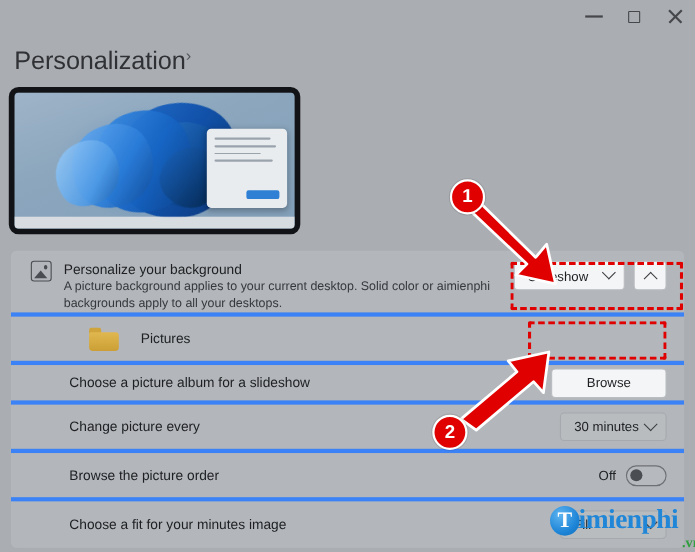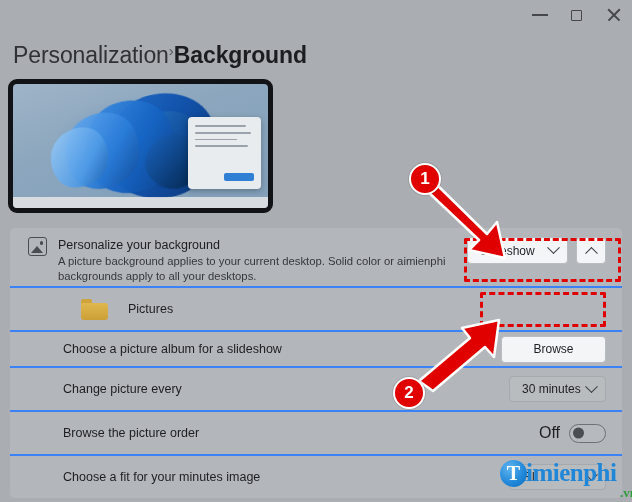--- a/index.html
+++ b/index.html
@@ -119,21 +119,21 @@
     position: absolute; left: 10px; top: 228px;
     width: 612px;
     background: #b3b6ba;
     border-radius: 5px;
     overflow: hidden;
   }
   .row {
     position: relative;
     display: flex; align-items: center;
     padding: 0 16px 0 14px;
-    border-bottom: 2px solid #3b82f6;
+    border-bottom: 4px solid #3b82f6;
     background: #b3b6ba;
   }
   .row:last-child { border-bottom: none; }
 
   .row-personalize { height: 60px; align-items: flex-start; padding-top: 9px; }
   .row-album       { height: 36px; }
   .row-pictures    { height: 44px; }
   .row-interval    { height: 44px; justify-content: flex-end; }
   .row-shuffle     { height: 44px; }
   .row-fit         { height: 42px; }
@@ -218,21 +218,21 @@
   }
 
   .browse-btn {
     width: 105px; height: 27px;
     background: #f4f5f7; border: 1px solid #b9bcc0; border-radius: 4px;
     display: flex; align-items: center; justify-content: center;
     font-size: 12px; color: #1d1f22;
   }
 
   .toggle-wrap { display: flex; align-items: center; gap: 9px; }
-  .toggle-state { font-size: 16px; color: #1d1f22; }
+  .toggle-state { font-size: 12px; color: #1d1f22; }
   .toggle {
     width: 37px; height: 19px; border-radius: 10px;
     border: 1.3px solid #6d7074;
     background: #b6b9bd;
     position: relative;
   }
   .toggle .knob {
     position: absolute; left: 3px; top: 50%; transform: translateY(-50%);
     width: 11px; height: 11px; border-radius: 50%;
     background: #4a4d51;
@@ -301,21 +301,20 @@
       <span class="wb-max"></span>
     </div>
     <div class="winbtn">
       <span class="wb-close"></span>
     </div>
   </div>
 
   <div class="breadcrumb">
     <span class="bc-parent">Personalization</span>
     <span class="bc-sep">›</span>
-    <span class="bc-current">Background</span>
   </div>
 
   <div class="preview-wrap">
     <div class="monitor">
       <div class="wallpaper">
         <div class="petal p1"></div>
         <div class="petal p5"></div>
         <div class="petal p2"></div>
         <div class="petal p6"></div>
         <div class="petal p3"></div>

